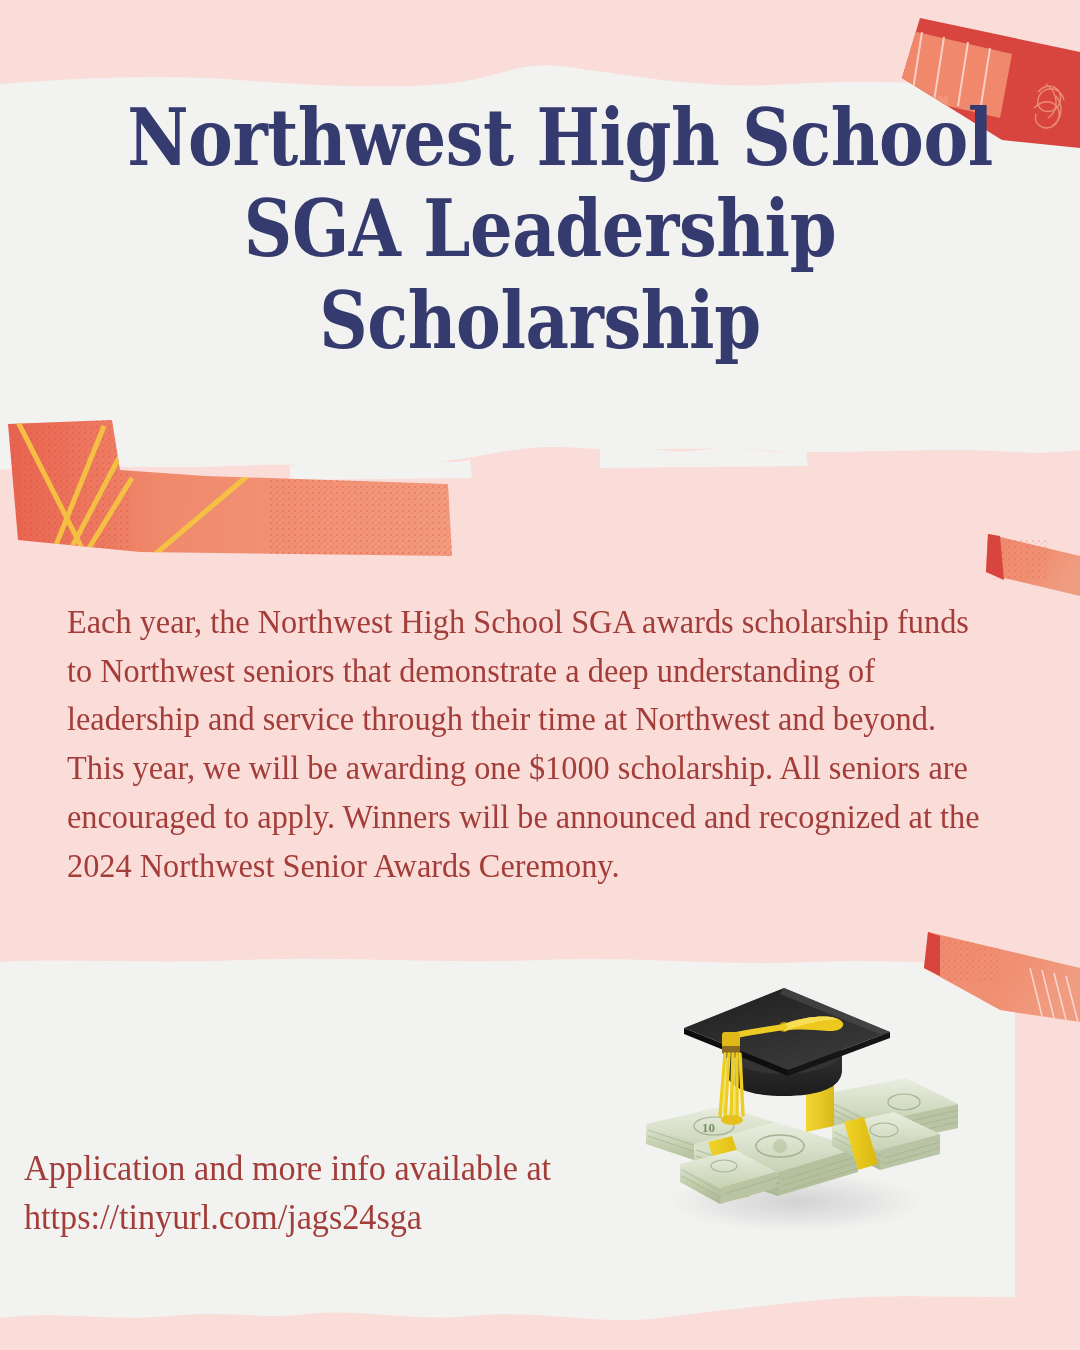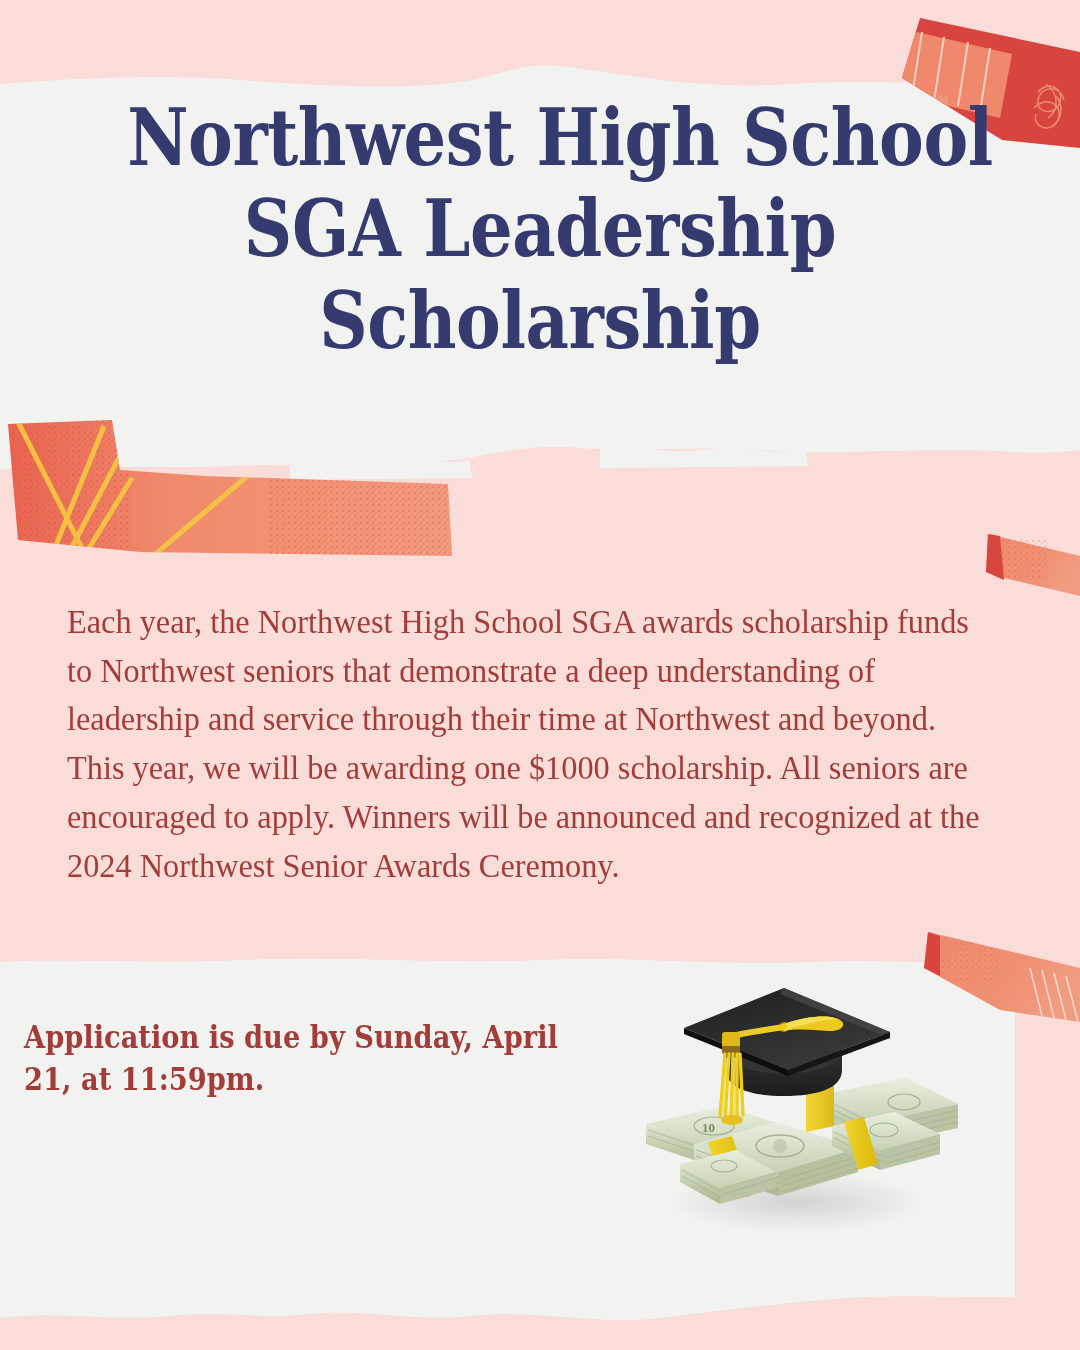--- a/index.html
+++ b/index.html
@@ -259,24 +259,24 @@
     <div class="title-block">
       <span class="title-line">Northwest High School</span>
       <span class="title-line">SGA Leadership</span>
       <span class="title-line">Scholarship</span>
     </div>
 
     <div class="body-block">
       <p class="body-text">Each year, the Northwest High School SGA awards scholarship funds to Northwest seniors that demonstrate a deep understanding of leadership and service through their time at Northwest and beyond. This year, we will be awarding one $1000 scholarship. All seniors are encouraged to apply. Winners will be announced and recognized at the 2024 Northwest Senior Awards Ceremony.</p>
     </div>
 
-    <div class="deadline-block">
-      <p class="deadline-text">Application is due by Sunday, April 21, at 11:59pm.</p>
+
+    <div class="info-block">
+      <p class="info-text">Application and more info available at https://tinyurl.com/jags24sga</p>
     </div>
-
 
     <div class="cap-money">
       <svg viewBox="0 0 330 280" xmlns="http://www.w3.org/2000/svg">
         <defs>
           <linearGradient id="capTop" x1="0" y1="0" x2="0.6" y2="1">
             <stop offset="0%" stop-color="#1e1e1e"></stop>
             <stop offset="100%" stop-color="#3a3a3a"></stop>
           </linearGradient>
           <linearGradient id="capTop2" x1="0" y1="0" x2="1" y2="0.8">
             <stop offset="0%" stop-color="#2a2a2a"></stop>

